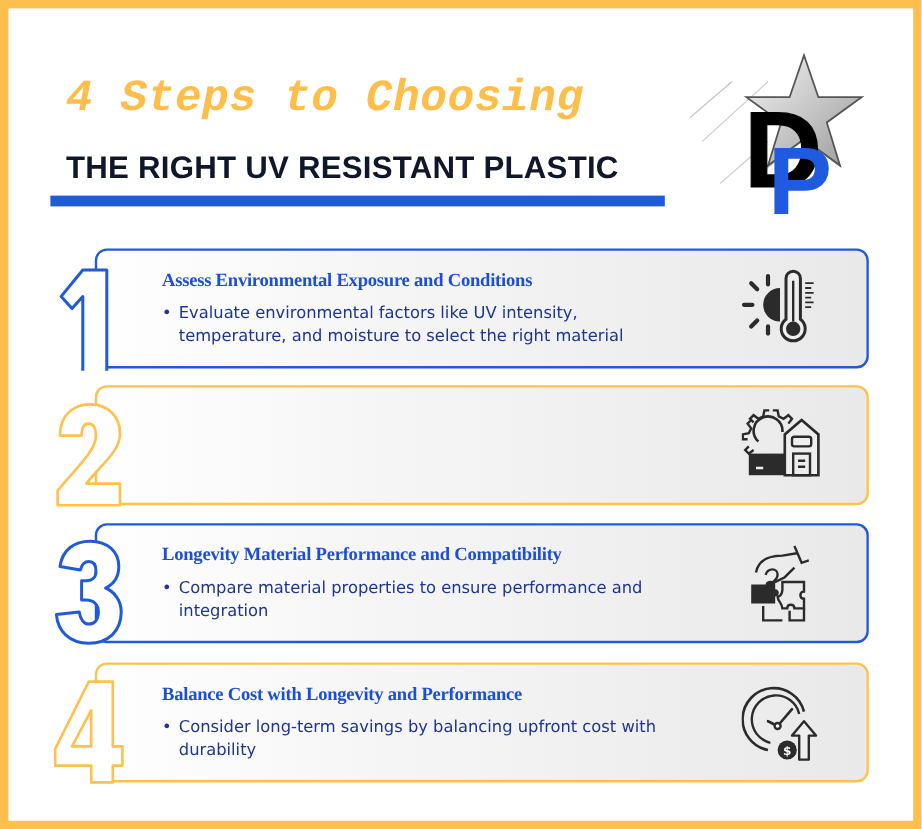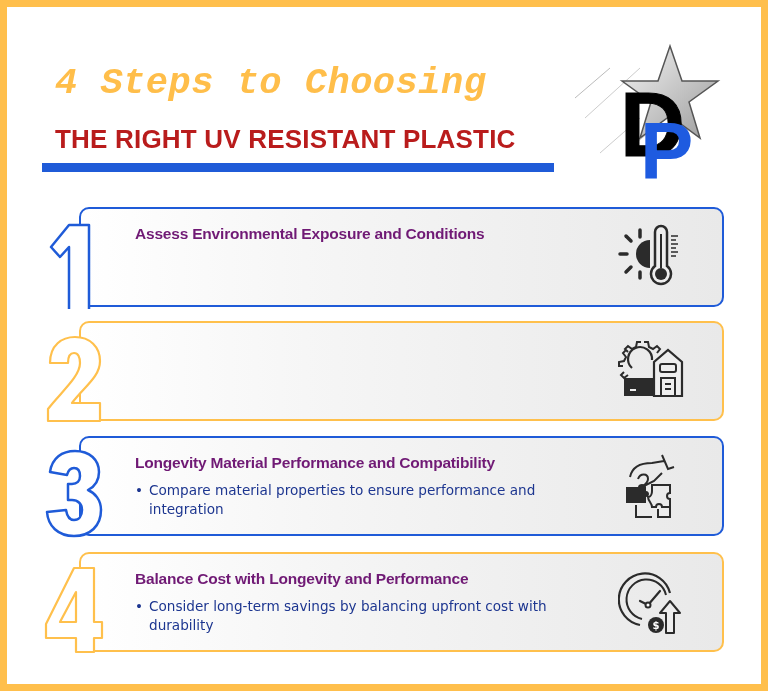--- a/index.html
+++ b/index.html
@@ -12,42 +12,42 @@
     }
 
     .title-main {
       position: absolute; left: 55px; top: 62px;
       font-family: Liberation Mono, monospace; font-weight: bold; font-style: italic;
       font-size: 37px; letter-spacing: 0.5px; color: #FFBE4A; white-space: nowrap;
     }
     .title-sub {
       position: absolute; left: 55px; top: 124px;
       font-family: "Liberation Sans", sans-serif; font-weight: bold;
-      font-size: 26px; color: #b91c1c; white-space: nowrap; letter-spacing: 0.2px;
+      font-size: 26px; color: #0f172a; white-space: nowrap; letter-spacing: 0.2px;
     }
     .title-underline {
       position: absolute; left: 42px; top: 163px; width: 512px; height: 9px;
       background: #1F5BD8;
     }
 
     .logo { position: absolute; left: 570px; top: 38px; width: 160px; height: 150px; }
 
     .step {
       position: absolute; left: 40px; width: 690px; height: 102px;
     }
     .card {
       position: absolute; left: 39px; top: 0; width: 645px; height: 100px;
       border: 2.5px solid #1F5BD8; border-radius: 10px;
       background: linear-gradient(90deg, #ffffff 0%, #f6f6f6 35%, #e9e9e9 100%);
     }
     .step.gold .card { border-color: #FFC04C; }
     .card-title {
       position: absolute; left: 95px; top: 18px;
-      font-family: Liberation Sans, sans-serif; font-weight: bold; font-size: 15.5px;
-      color: #701a75; white-space: nowrap; letter-spacing: -0.2px;
+      font-family: Liberation Serif, serif; font-weight: bold; font-size: 15.5px;
+      color: #1d4ed8; white-space: nowrap; letter-spacing: -0.2px;
     }
     .card-bullet {
       position: absolute; left: 95px; top: 45px; width: 440px;
       font-family: "DejaVu Sans", sans-serif; font-size: 13.6px; line-height: 19px;
       color: #1D3690; padding-left: 14px;
     }
     .card-bullet::before { content: "\2022"; position: absolute; left: 0; top: 0; }
     .numeral { position: absolute; left: 4px; top: 12px; width: 60px; height: 90px; }
     .icon { position: absolute; left: 578px; top: 15px; width: 70px; height: 70px; }
   </style>
@@ -76,20 +76,21 @@
   <text x="50" y="118" font-family="Liberation Sans, sans-serif" font-weight="bold" font-size="90" fill="#000" stroke="#000" stroke-width="1">D</text>
   <text x="70" y="140" font-family="Liberation Sans, sans-serif" font-weight="bold" font-size="80" fill="#1E5BE0">P</text>
 </svg>
 
 <div class="step blue" style="top:207px;">
   <div class="card"></div>
   <svg class="numeral" viewBox="0 0 60 90">
     <path d="M7,28 L25,6 L45,6 L45,92 L25,92 L25,28 L16,38 Z" fill="#fff" stroke="#1F5BD8" stroke-width="2.5" stroke-linejoin="round"></path>
   </svg>
   <div class="card-title">Assess Environmental Exposure and Conditions</div>
+  <div class="card-bullet">Evaluate environmental factors like UV intensity, temperature, and moisture to select the right material</div>
   <svg class="icon" viewBox="0 0 70 70">
     <g stroke="#2b2b2b" stroke-width="3.5" stroke-linecap="round" fill="none">
       <line x1="22" y1="8" x2="22" y2="15"></line>
       <line x1="8" y1="14" x2="13" y2="19"></line>
       <line x1="2" y1="32" x2="9" y2="32"></line>
       <line x1="8" y1="50" x2="13" y2="45"></line>
       <line x1="22" y1="56" x2="22" y2="50"></line>
     </g>
     <path d="M32,18 A14,14 0 1,0 32,46 Z" fill="#2b2b2b"></path>
     <path d="M37,10 a6,6 0 0,1 12,0 L49,44 a10,10 0 1,1 -12,0 Z" fill="#eee" stroke="#2b2b2b" stroke-width="2.5"></path>

